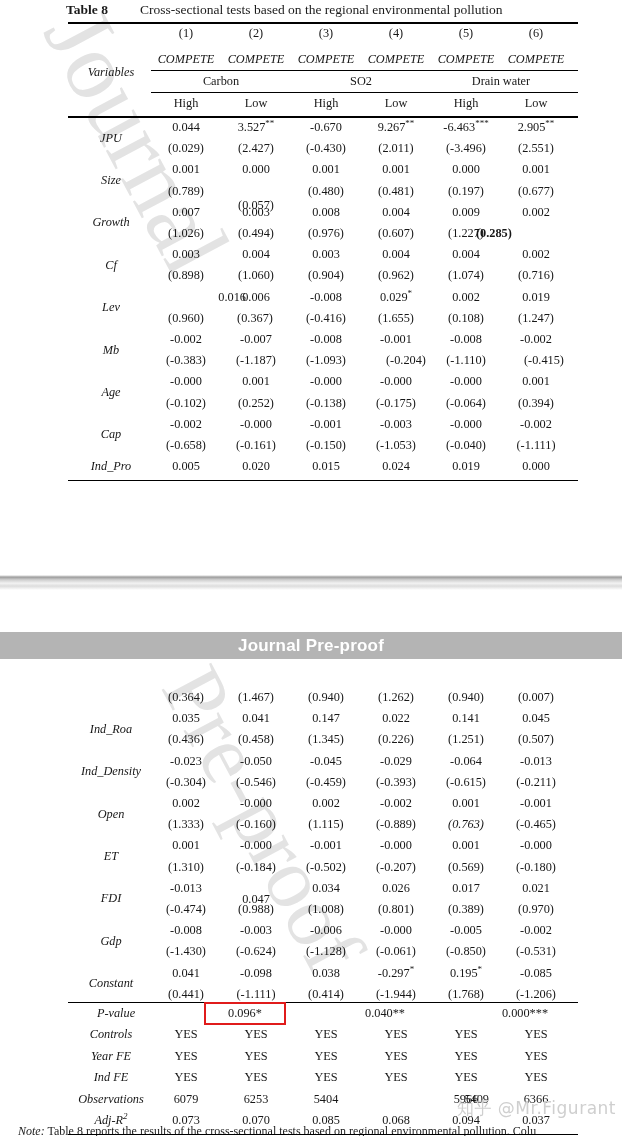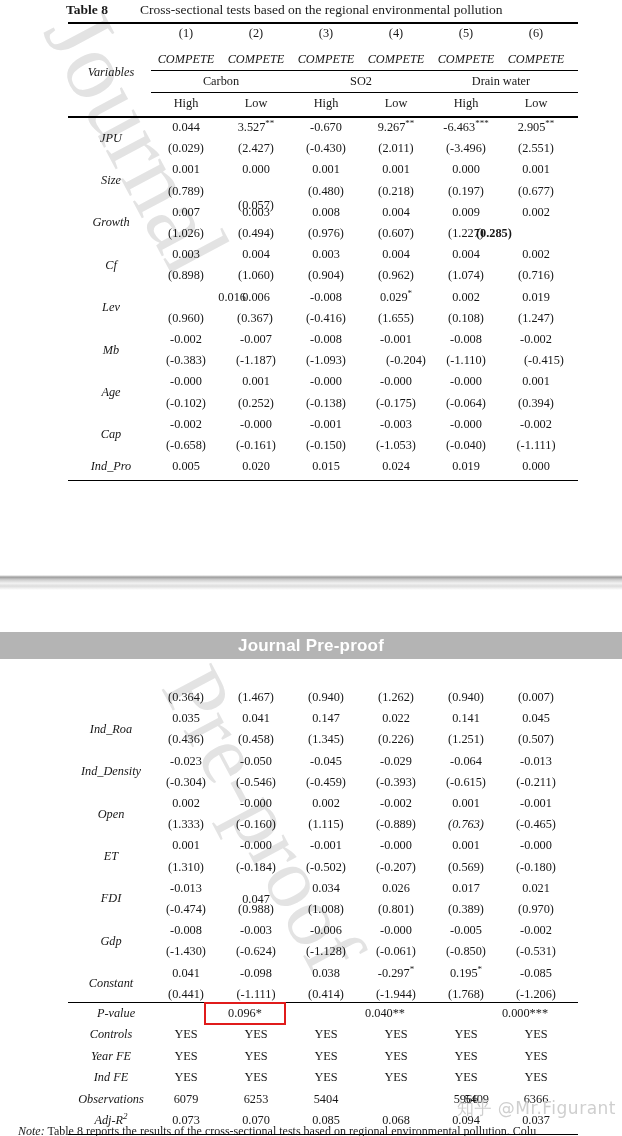--- a/index.html
+++ b/index.html
@@ -132,21 +132,21 @@
     <div class="varname" style="left: 56px; top: 130.6px;">JPU</div>
     <div class="cell" style="left: 126px; top: 162.4px; width: 120px; text-align: center;">0.001</div>
     <div class="cell" style="left: 196px; top: 162.4px; width: 120px; text-align: center;">0.000</div>
     <div class="cell" style="left: 266px; top: 162.4px; width: 120px; text-align: center;">0.001</div>
     <div class="cell" style="left: 336px; top: 162.4px; width: 120px; text-align: center;">0.001</div>
     <div class="cell" style="left: 406px; top: 162.4px; width: 120px; text-align: center;">0.000</div>
     <div class="cell" style="left: 476px; top: 162.4px; width: 120px; text-align: center;">0.001</div>
     <div class="cell" style="left: 126px; top: 183.6px; width: 120px; text-align: center;">(0.789)</div>
     <div class="cell" style="left: 196px; top: 198px; width: 120px; text-align: center;">(0.057)</div>
     <div class="cell" style="left: 266px; top: 183.6px; width: 120px; text-align: center;">(0.480)</div>
-    <div class="cell" style="left: 336px; top: 183.6px; width: 120px; text-align: center;">(0.218)</div>
+    <div class="cell" style="left: 336px; top: 183.6px; width: 120px; text-align: center;">(0.481)</div>
     <div class="cell" style="left: 406px; top: 183.6px; width: 120px; text-align: center;">(0.197)</div>
     <div class="cell" style="left: 476px; top: 183.6px; width: 120px; text-align: center;">(0.677)</div>
     <div class="varname" style="left: 56px; top: 173px;">Size</div>
     <div class="cell" style="left: 126px; top: 204.8px; width: 120px; text-align: center;">0.007</div>
     <div class="cell" style="left: 196px; top: 204.8px; width: 120px; text-align: center;">0.003</div>
     <div class="cell" style="left: 266px; top: 204.8px; width: 120px; text-align: center;">0.008</div>
     <div class="cell" style="left: 336px; top: 204.8px; width: 120px; text-align: center;">0.004</div>
     <div class="cell" style="left: 406px; top: 204.8px; width: 120px; text-align: center;">0.009</div>
     <div class="cell" style="left: 476px; top: 204.8px; width: 120px; text-align: center;">0.002</div>
     <div class="cell" style="left: 126px; top: 226px; width: 120px; text-align: center;">(1.026)</div>

